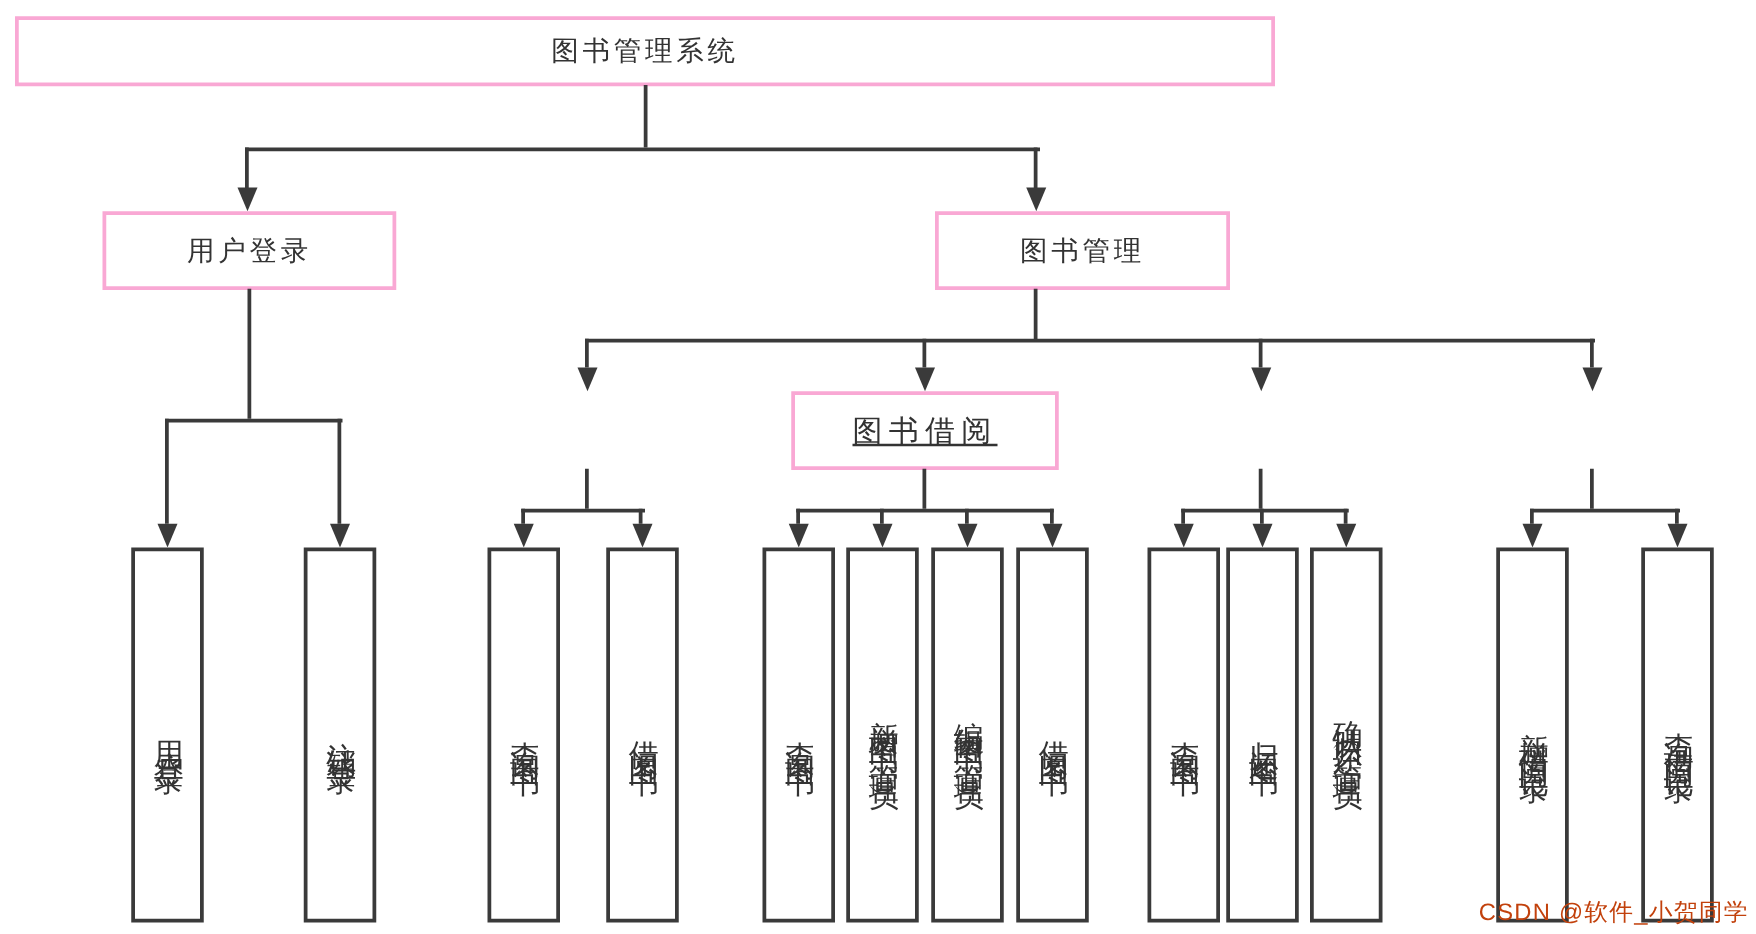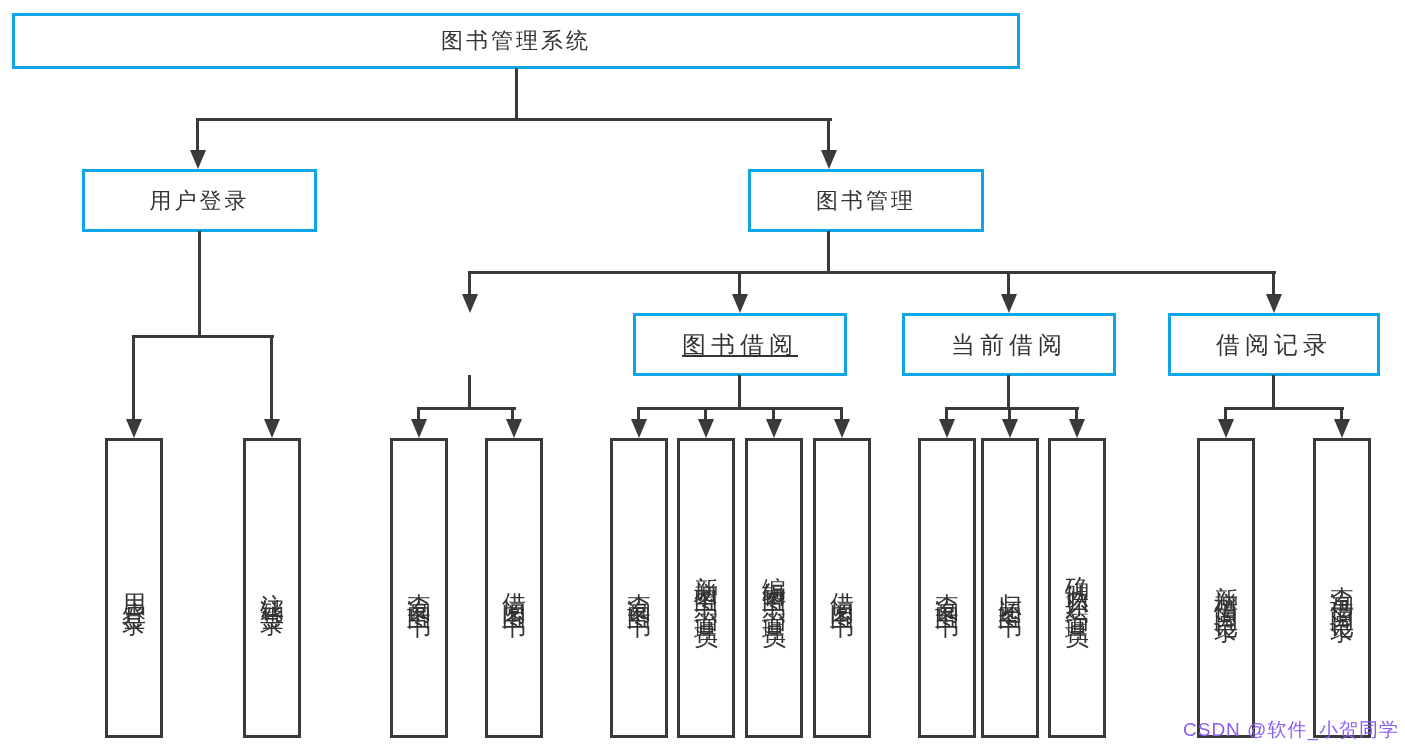--- a/index.html
+++ b/index.html
@@ -1,21 +1,21 @@
 <!DOCTYPE html>
 <html><head>
 <meta charset="utf-8">
 <style>
   html,body{margin:0;padding:0;background:#ffffff;}
   .canvas{
     position:relative;width:1405px;height:747px;background:#ffffff;
     font-family:"Liberation Sans",sans-serif;overflow:hidden;
   }
   .box{
-    position:absolute;box-sizing:border-box;border:3px solid #0ea5e9;background:#fff;
+    position:absolute;box-sizing:border-box;border:3px solid #f9a8d4;background:#fff;
     display:flex;align-items:center;justify-content:center;
     color:#333333;font-size:22px;letter-spacing:3px;white-space:nowrap;
   }
   .box.l3{font-size:24px;letter-spacing:5px;}
   .vbox{
     position:absolute;box-sizing:border-box;border:3px solid #3a3a3a;background:#fff;
     top:438px;width:58px;height:300px;
     display:flex;align-items:center;justify-content:center;
   }
   .vbox span{
@@ -25,21 +25,21 @@
   .vl,.hl{position:absolute;background:#3a3a3a;}
   .vl{width:3px;}
   .hl{height:3px;}
   .ar{
     position:absolute;width:0;height:0;
     border-style:solid;border-color:transparent;
     border-width:19px 8px 0 8px;border-top-color:#3a3a3a;
   }
   .watermark{
     position:absolute;left:1183px;top:717px;
-    color:#8b5cf6;font-size:19px;letter-spacing:1px;white-space:nowrap;
+    color:#c2410c;font-size:19px;letter-spacing:1px;white-space:nowrap;
   }
 </style>
 </head>
 <body>
 
 <div class="canvas">
 
   <div class="box" style="left:12px;top:13px;width:1008px;height:56px;">
     <span>图书管理系统</span>
   </div>
@@ -71,26 +71,20 @@
   <div class="vl" style="left:738px;top:271px;height:23px;"></div>
   <div class="vl" style="left:1007px;top:271px;height:23px;"></div>
   <div class="vl" style="left:1272px;top:271px;height:23px;"></div>
   <div class="ar" style="left:462px;top:294px;"></div>
   <div class="ar" style="left:732px;top:294px;"></div>
   <div class="ar" style="left:1001px;top:294px;"></div>
   <div class="ar" style="left:1266px;top:294px;"></div>
 
   <div class="box l3" style="left:633px;top:313px;width:214px;height:63px;text-decoration:underline;">
     <span>图书借阅</span>
-  </div>
-  <div class="box l3" style="left:902px;top:313px;width:214px;height:63px;">
-    <span>当前借阅</span>
-  </div>
-  <div class="box l3" style="left:1168px;top:313px;width:212px;height:63px;">
-    <span>借阅记录</span>
   </div>
 
   <div class="vl" style="left:468px;top:375px;height:32px;"></div>
   <div class="hl" style="left:417px;top:407px;width:99px;"></div>
   <div class="vl" style="left:417px;top:407px;height:12px;"></div>
   <div class="vl" style="left:511px;top:407px;height:12px;"></div>
   <div class="ar" style="left:411px;top:419px;"></div>
   <div class="ar" style="left:506px;top:419px;"></div>
 
   <div class="vl" style="left:738px;top:375px;height:32px;"></div>

